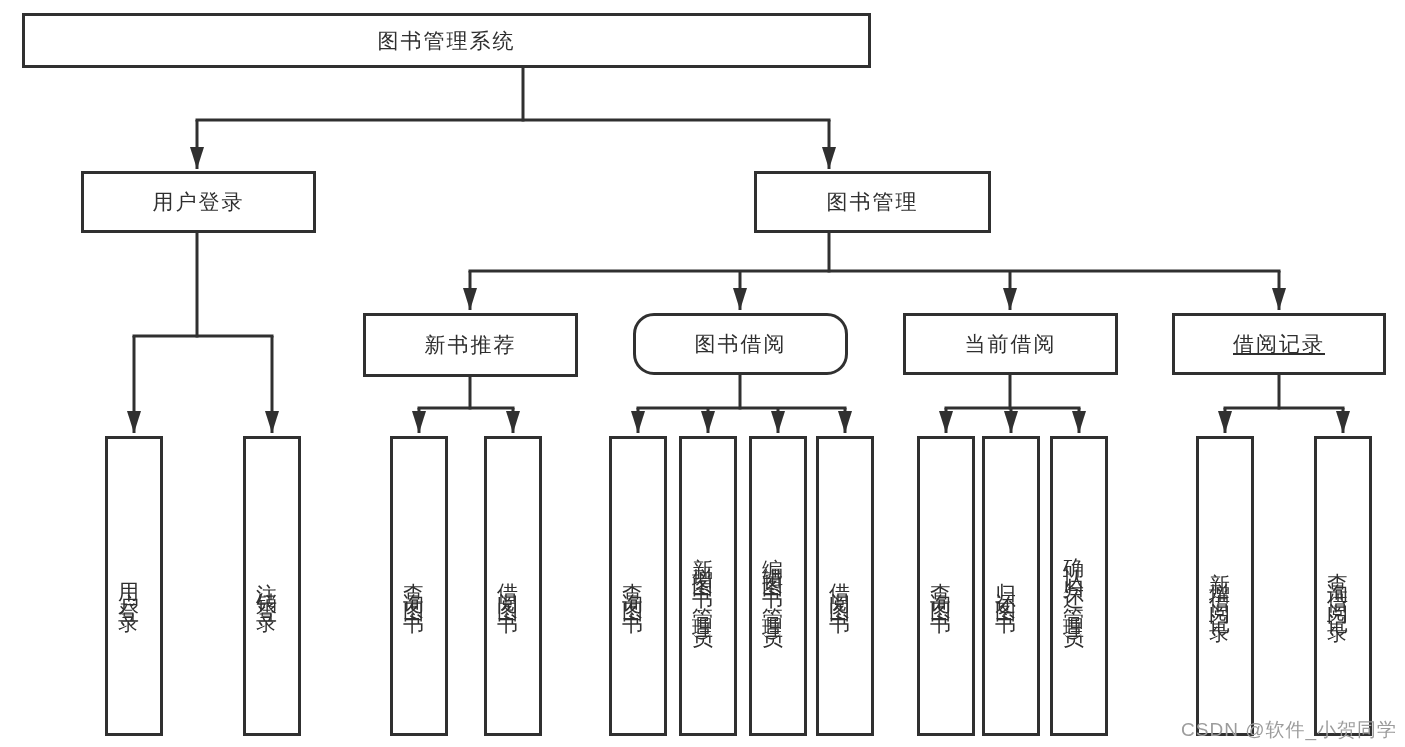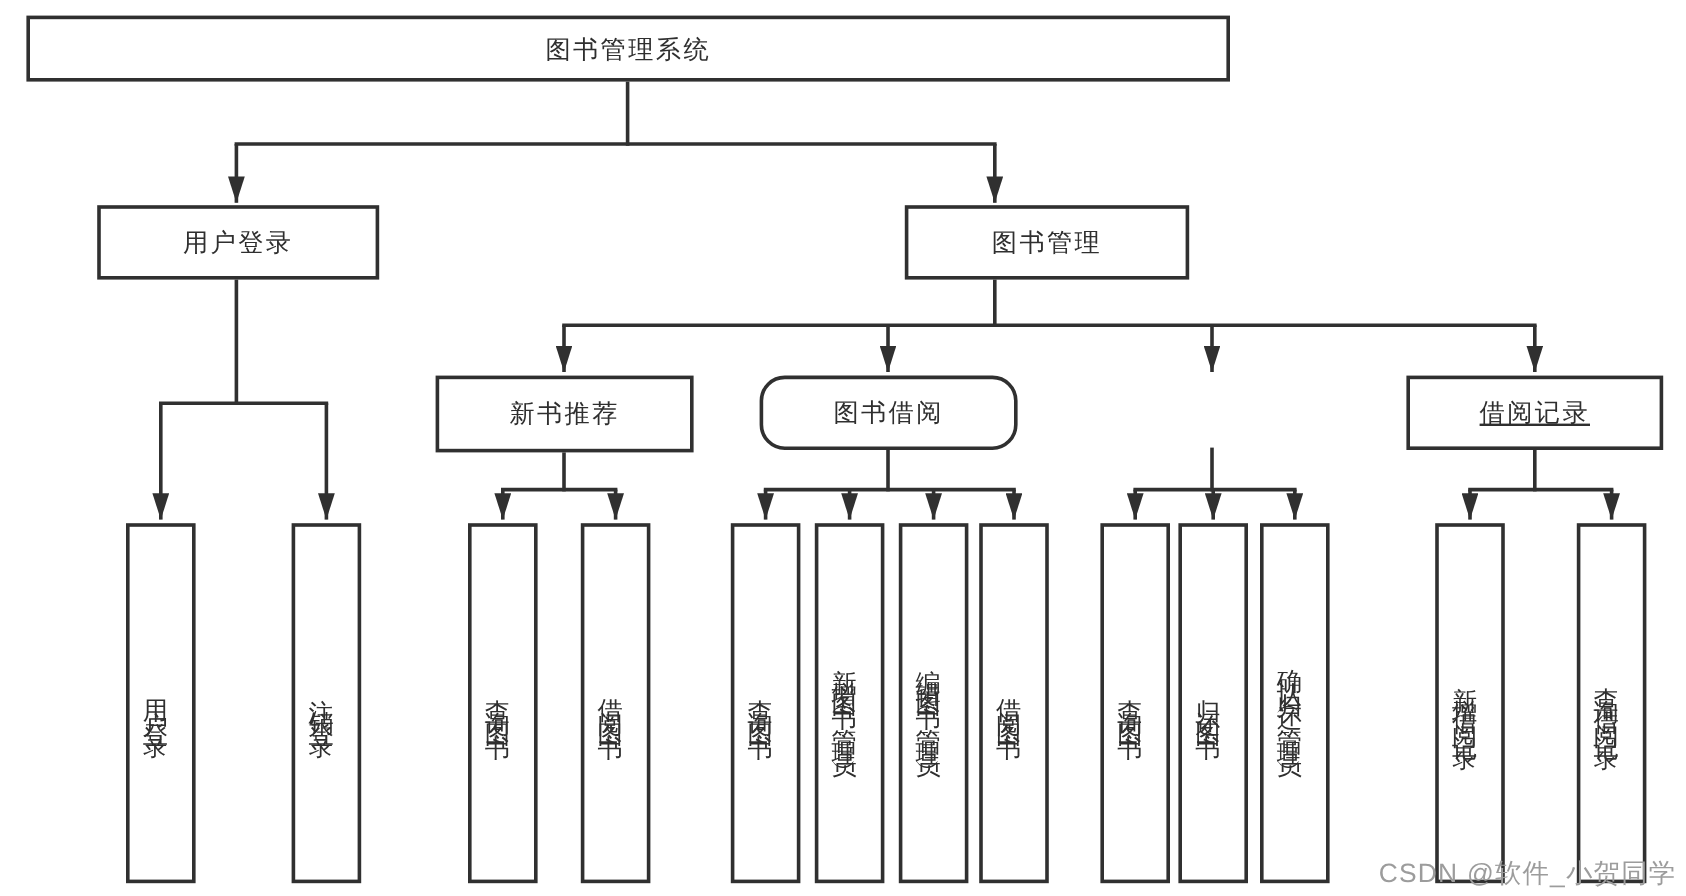--- a/index.html
+++ b/index.html
@@ -63,21 +63,21 @@
     text-orientation: mixed;
     letter-spacing: 10px;
     line-height: 1;
     margin-block-end: -10px;
   }
 
   .watermark {
     position: absolute;
     right: 8px;
     bottom: 4px;
-    font-size: 22px;
+    font-size: 19px;
     color: var(--watermark);
     letter-spacing: 1px;
     white-space: nowrap;
   }
 </style>
 </head>
 <body>
 
 <div class="canvas">
 
@@ -136,27 +136,28 @@
     </g>
 
     <g>
       <line x1="1279" y1="373" x2="1279" y2="409.5"></line>
       <line x1="1223.5" y1="408" x2="1344.5" y2="408"></line>
       <line x1="1225" y1="408" x2="1225" y2="433" marker-end="url(#arrow)"></line>
       <line x1="1343" y1="408" x2="1343" y2="433" marker-end="url(#arrow)"></line>
     </g>
   </svg>
 
-  <div class="hbox" style="left:22px; top:13px; width:1003px; height:55px;">图书管理系统</div>
+  <div class="hbox" style="left:22px; top:13px; width:849px; height:55px;">图书管理系统</div>
 
   <div class="hbox" style="left:81px; top:171px; width:235px; height:62px;">用户登录</div>
   <div class="hbox" style="left:710px; top:171px; width:237px; height:62px;margin-left:44px;">图书管理</div>
 
   <div class="hbox" style="left:363px; top:313px; width:215px; height:64px;">新书推荐</div>
   <div class="hbox" style="left:633px; top:313px; width:215px; height:62px;border-radius:21px;">图书借阅</div>
+  <div class="hbox" style="left:903px; top:313px; width:215px; height:62px;">当前借阅</div>
   <div class="hbox" style="left:1172px; top:313px; width:214px; height:62px;text-decoration:underline;">借阅记录</div>
 
   <div class="vbox" style="left:105px;">
     <span class="vtext">用户登录</span>
   </div>
   <div class="vbox" style="left:243px;">
     <span class="vtext">注销登录</span>
   </div>
 
   <div class="vbox" style="left:390px;">

